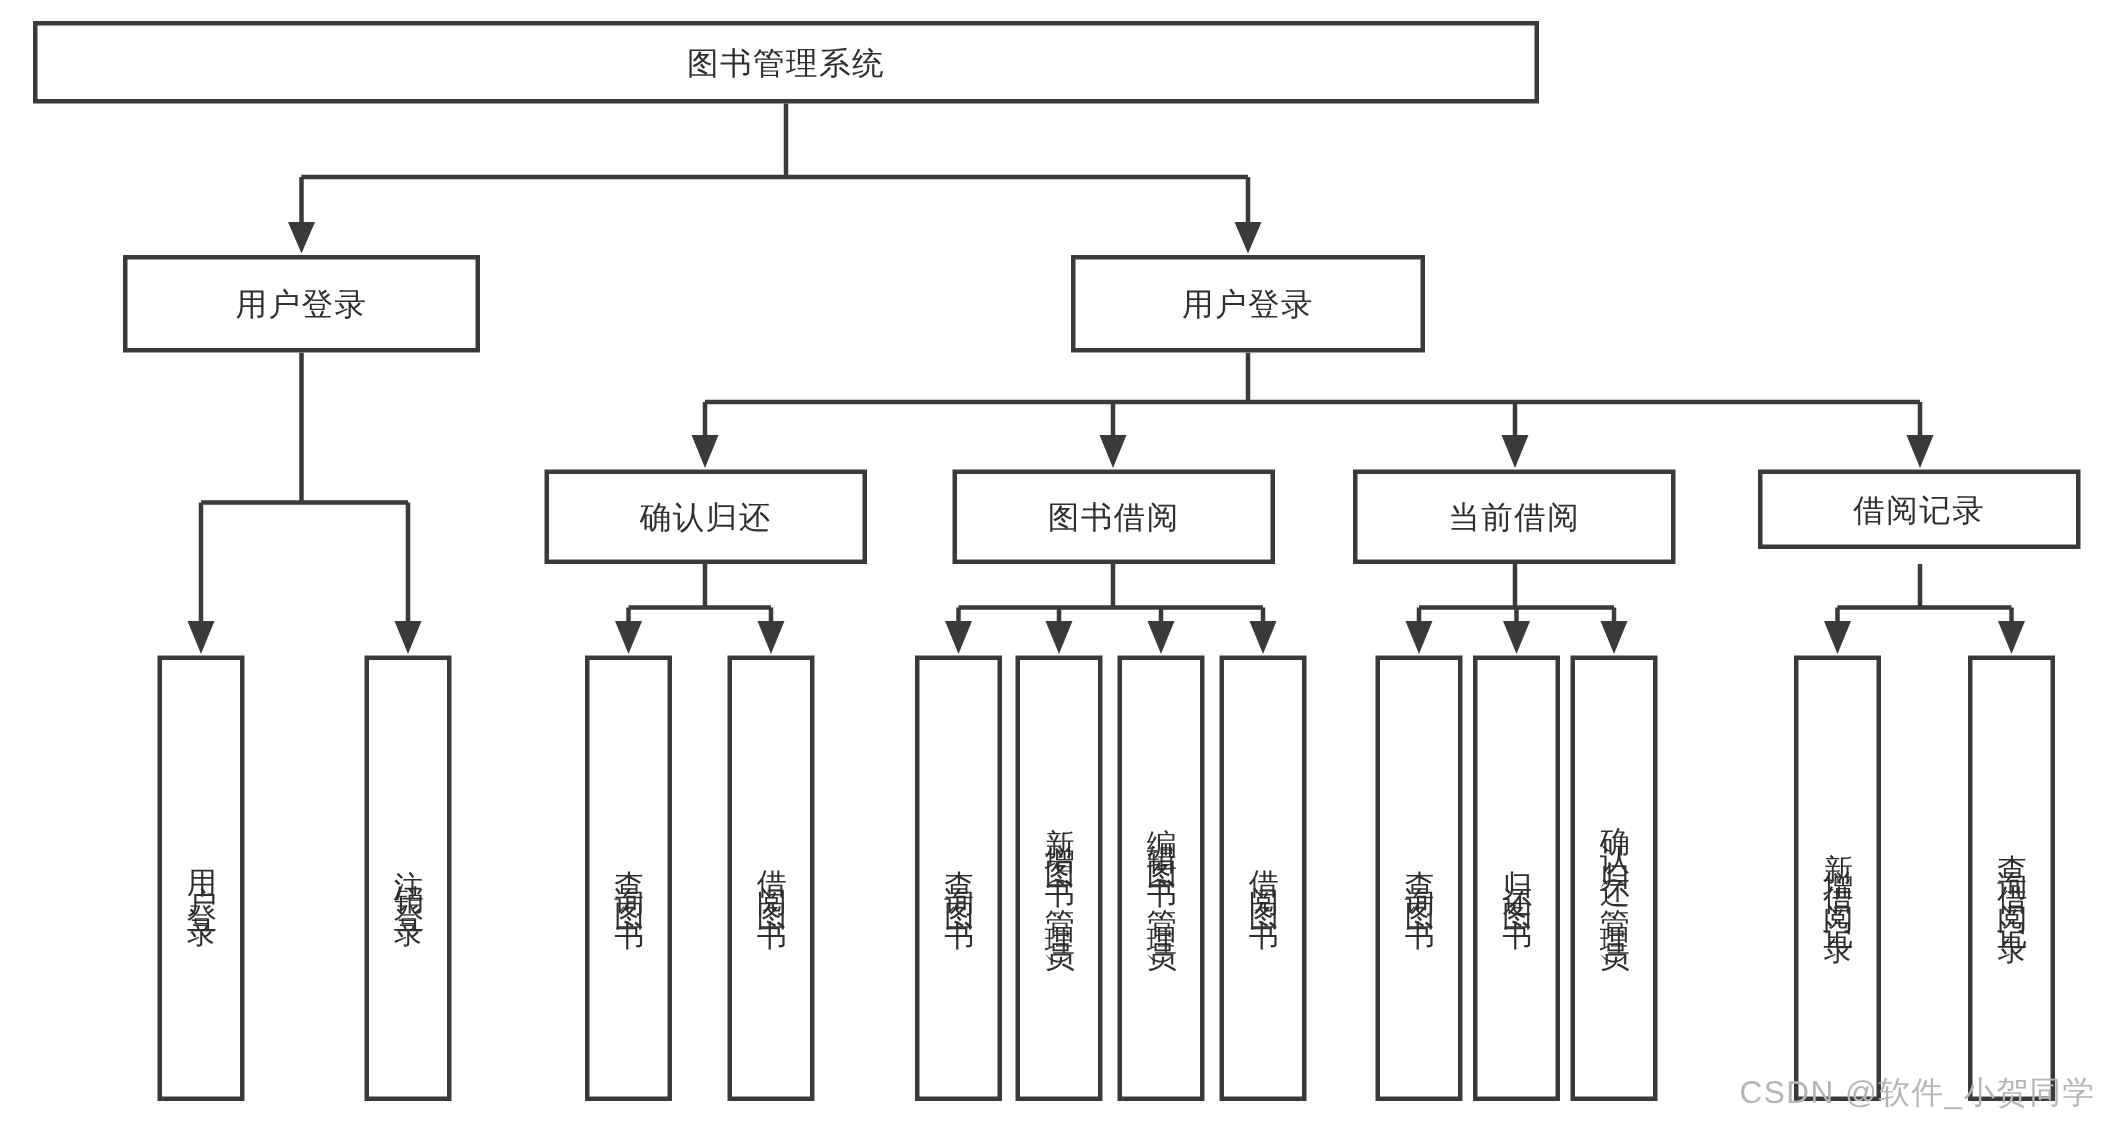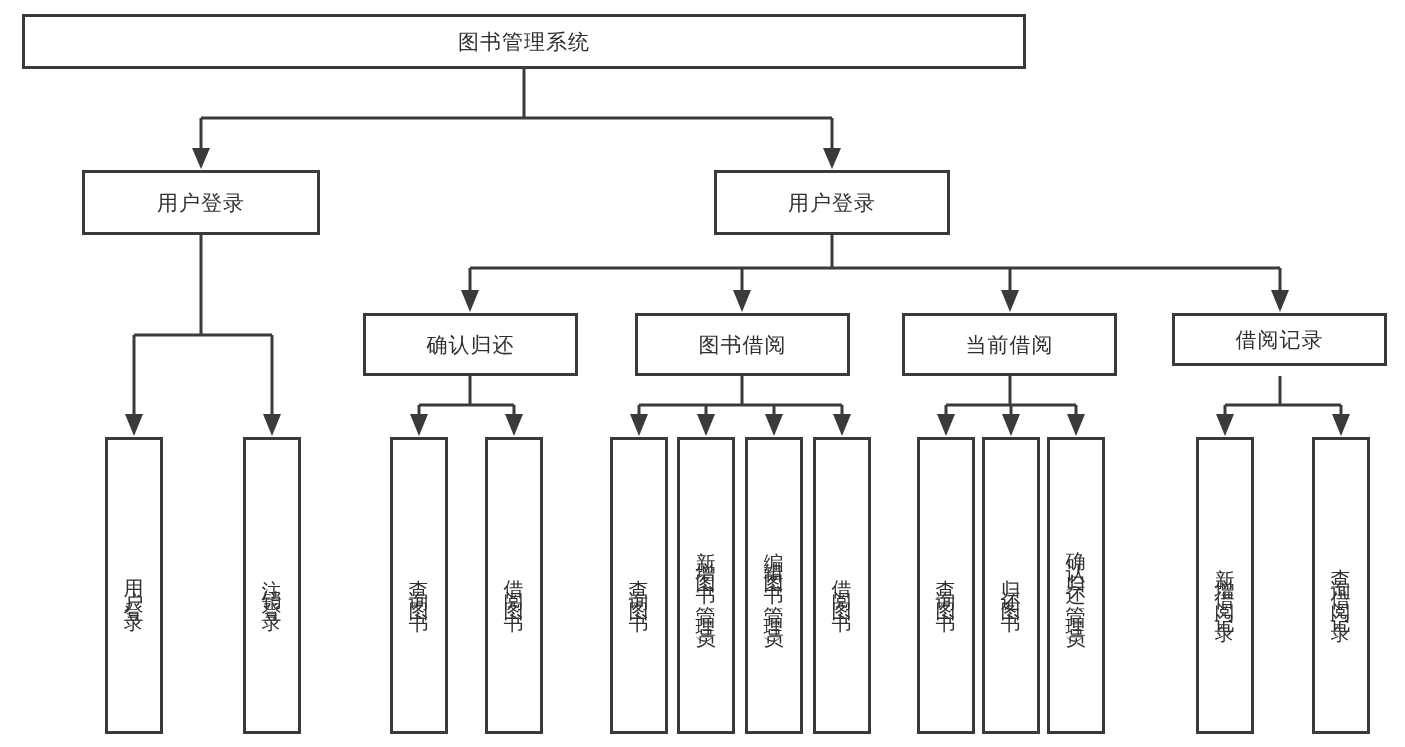--- a/index.html
+++ b/index.html
@@ -154,14 +154,15 @@
     <span class="vtext">确认归还（管理员）</span>
   </div>
 
   <div class="leaf" style="left:1196px;">
     <span class="vtext">新增借阅记录</span>
   </div>
   <div class="leaf" style="left:1312px;">
     <span class="vtext">查询借阅记录</span>
   </div>
 
+  <div class="watermark">CSDN @软件_小贺同学</div>
 
 </div>
 
 </body></html>

